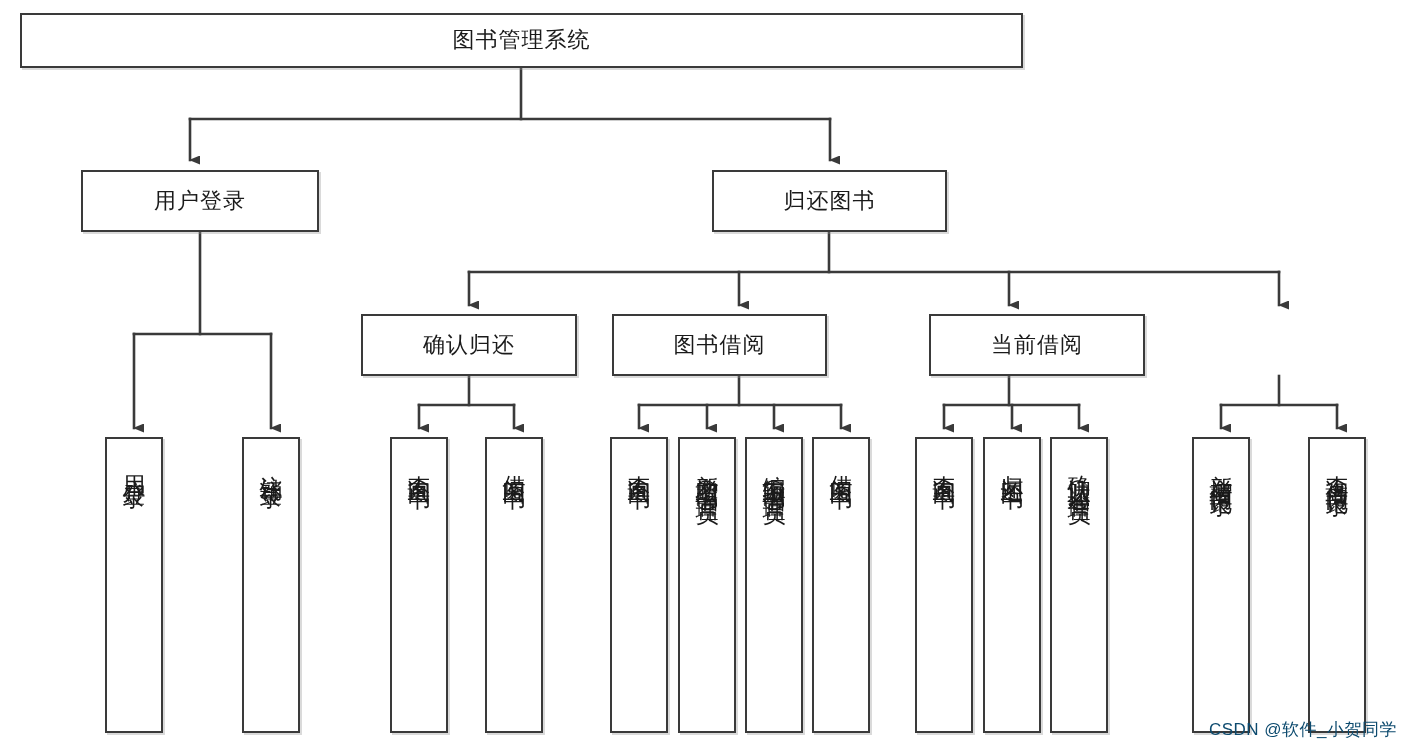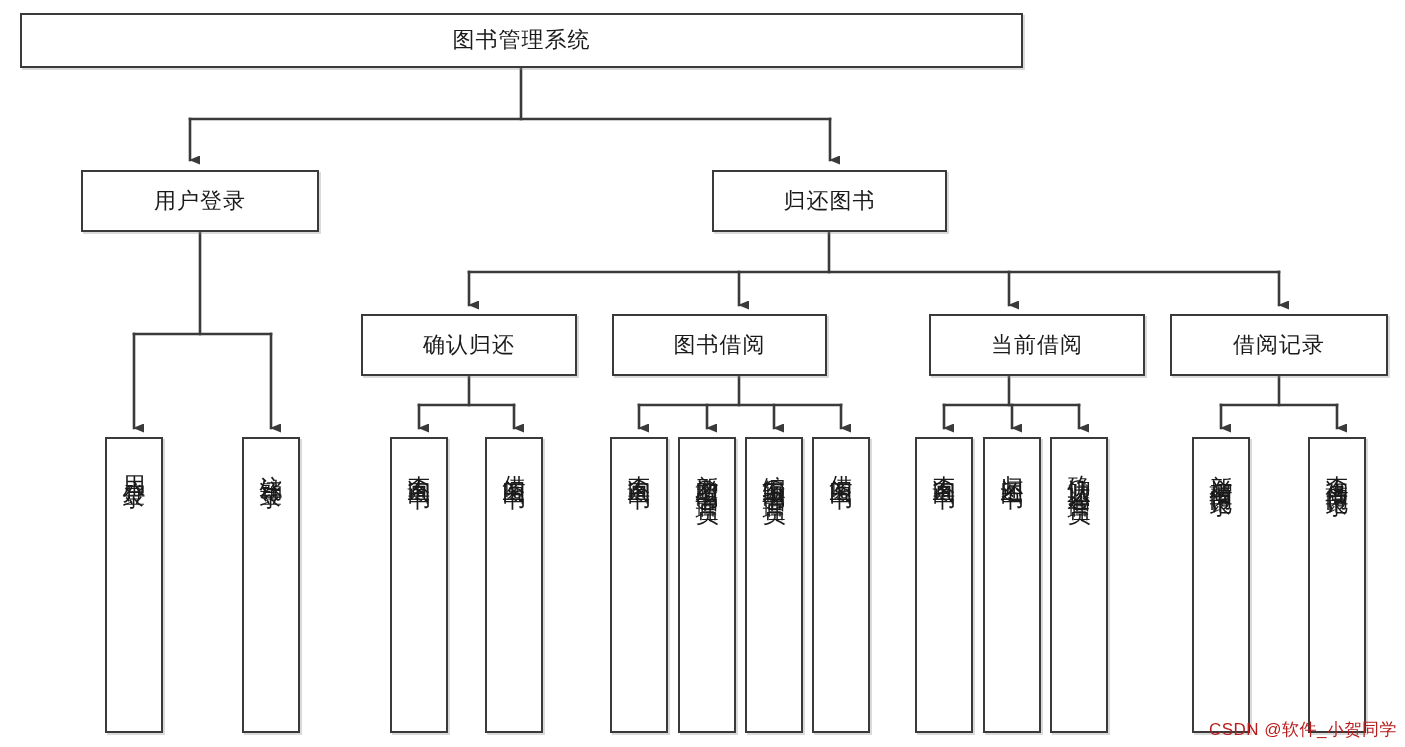--- a/index.html
+++ b/index.html
@@ -53,21 +53,21 @@
     font-size: 23px;
     letter-spacing: 4px;
     line-height: 1;
     white-space: nowrap;
   }
   #watermark {
     position: absolute;
     right: 8px;
     bottom: 6px;
     font-size: 17px;
-    color: #b91c1c;
+    color: #0c4a6e;
     letter-spacing: 0.5px;
     user-select: none;
     white-space: nowrap;
   }
 </style>
 </head>
 <body>
 
 <div id="diagram-root">
 
@@ -137,23 +137,20 @@
 
   <div class="node-box" style="left:361px; top:314px; width:216px; height:62px;">
     <span class="node-label">确认归还</span>
   </div>
   <div class="node-box" style="left:612px; top:314px; width:215px; height:62px;">
     <span class="node-label">图书借阅</span>
   </div>
   <div class="node-box" style="left:901px; top:314px; width:216px; height:62px;margin-left:28px;">
     <span class="node-label">当前借阅</span>
   </div>
-  <div class="node-box" style="left:1170px; top:314px; width:218px; height:62px;">
-    <span class="node-label">借阅记录</span>
-  </div>
 
   <div class="node-box vertical" style="left:105px; top:437px; width:58px; height:296px;">
     <span class="node-label">用户登录</span>
   </div>
   <div class="node-box vertical" style="left:242px; top:437px; width:58px; height:296px;">
     <span class="node-label">注销登录</span>
   </div>
   <div class="node-box vertical" style="left:390px; top:437px; width:58px; height:296px;">
     <span class="node-label">查询图书</span>
   </div>

